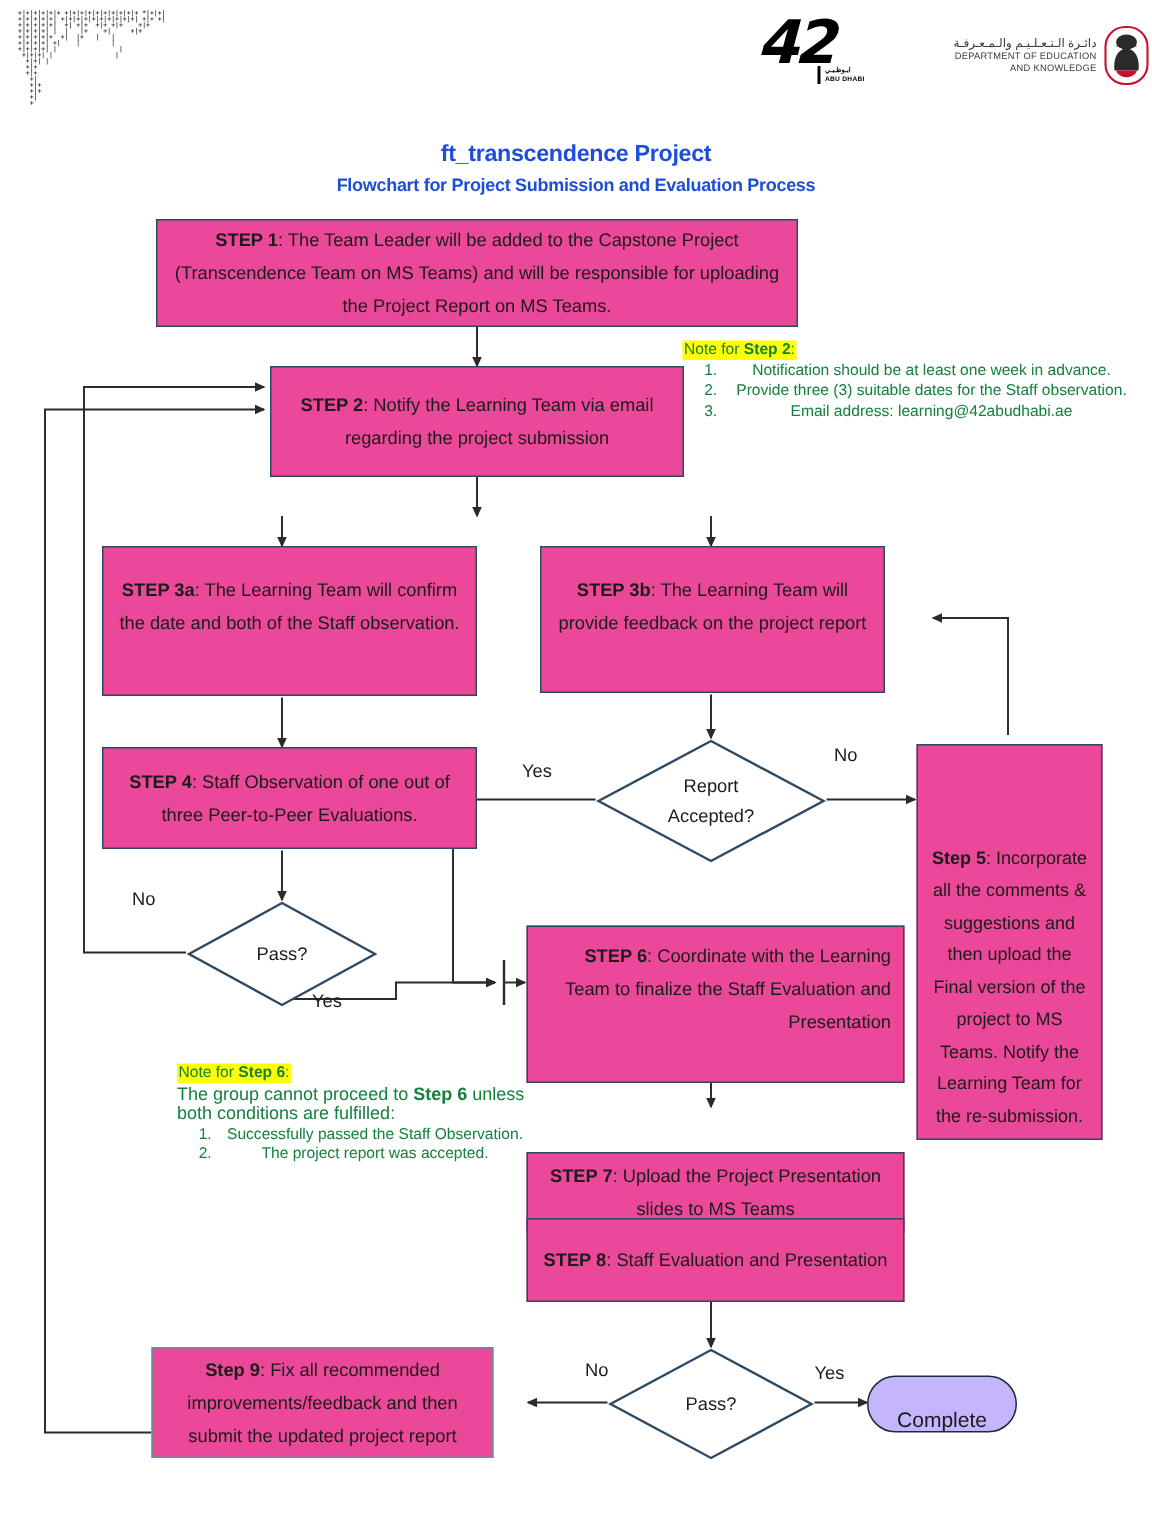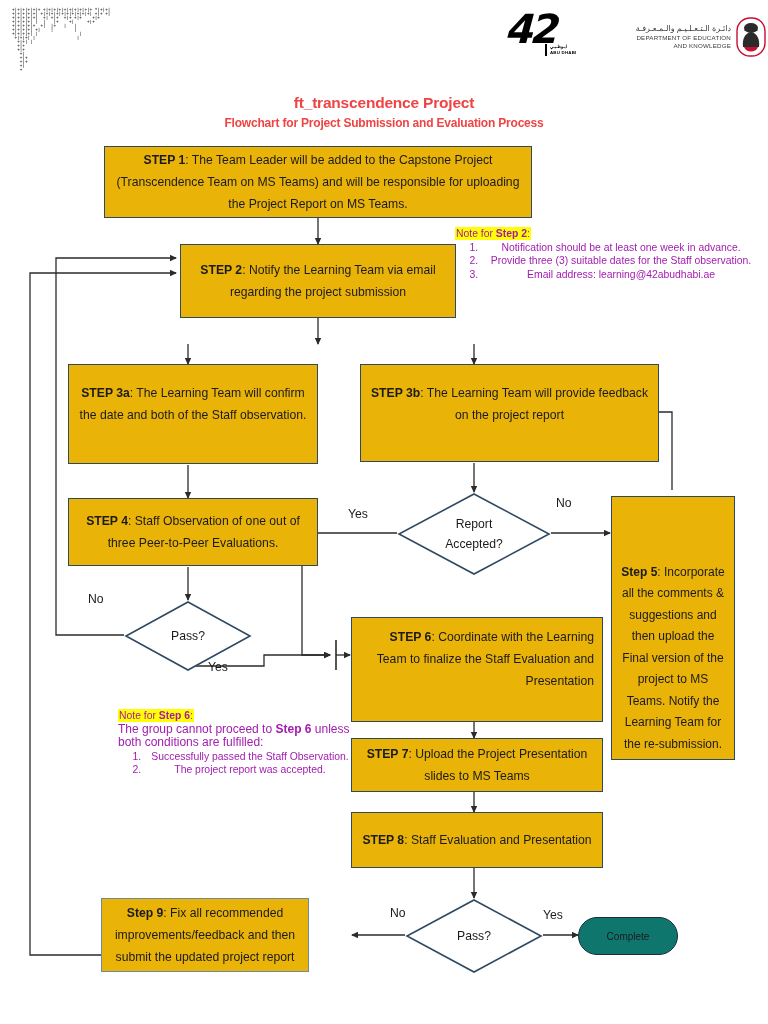--- a/index.html
+++ b/index.html
@@ -68,53 +68,53 @@
   }
   .doek .ar { font-size: 8px; line-height: 10px; letter-spacing: .3px; }
   .doek .en { font-size: 6.2px; line-height: 8.2px; letter-spacing: .2px; }
   .doek .crest { width: 30px; height: 40px; flex: 0 0 30px; }
 
   
   .title {
     position: absolute;
     left: 0; width: 768px;
     text-align: center;
-    color: #ef4444;
+    color: #1d4ed8;
     font-weight: bold;
     font-size: 15.5px;
     letter-spacing: -0.2px;
   }
   #title1 { top: 94px; }
   #title2 { top: 116px; font-size: 12px; }
 
   
   .box {
     position: absolute;
     border: 1.6px solid #2e4a63;
-    background: #eab308;
+    background: #ec4899;
     display: flex;
     align-items: center;
     justify-content: center;
     text-align: center;
     font-size: 12.2px;
     line-height: 22px;
     padding: 4px 8px;
     color: #1b1b1b;
   }
   .box.thin { border-color: #6b8ba3; }
   .box b { font-weight: bold; }
   .box .inner { width: 100%; }
 
   .terminator {
     position: absolute;
     border: 1.8px solid #1b2b38;
     border-radius: 22px;
-    background: #0f766e;
-    display: flex; align-items: center; justify-content: center;
-    font-size: 10px;
+    background: #c4b5fd;
+    display: flex; align-items: flex-end; justify-content: center;
+    font-size: 14px;
     color: #1b1b1b;
   }
 
   .diamond {
     position: absolute;
   }
   .diamond svg { position: absolute; inset: 0; }
   .diamond .dlabel {
     position: absolute; inset: 0;
     display: flex; align-items: center; justify-content: center;
@@ -124,21 +124,21 @@
     color: #1b1b1b;
   }
 
   .edge-label {
     position: absolute;
     font-size: 12.2px;
     color: #1b1b1b;
   }
 
   
-  .note { position: absolute; color: #a21caf; }
+  .note { position: absolute; color: #15803d; }
   .note .hl {
     background: #ffff00;
     font-size: 10.4px;
     line-height: 13px;
     display: inline-block;
     padding: 0 1px;
     font-weight: normal;
   }
   .note .hl b { font-weight: bold; }
   .note ol {
@@ -257,45 +257,45 @@
   </div>
 
   <div class="box" style="left:180px; top:244px; width:276px; height:74px;">
     <div class="inner"><b>STEP 2</b><span>: Notify the Learning Team via email regarding the project submission</span></div>
   </div>
 
   <div class="box" style="left:68px; top:364px; width:250px; height:100px;">
     <div class="inner" style="transform:translateY(-10px);"><b>STEP 3a</b><span>: The Learning Team will confirm the date and both of the Staff observation.</span></div>
   </div>
 
-  <div class="box" style="left:360px; top:364px; width:299px; height:98px;">
+  <div class="box" style="left:360px; top:364px; width:230px; height:98px;">
     <div class="inner" style="transform:translateY(-9px);"><b>STEP 3b</b><span>: The Learning Team will provide feedback on the project report</span></div>
   </div>
 
   <div class="box" style="left:68px; top:498px; width:250px; height:68px;">
     <div class="inner"><b>STEP 4</b><span>: Staff Observation of one out of three Peer-to-Peer Evaluations.</span></div>
   </div>
 
   <div class="box" style="left:611px; top:496px; width:124px; height:264px; font-size:12px; line-height:21.5px; align-items:flex-end; padding-top:8px;">
     <div class="inner"><b>Step 5</b><span>: Incorporate all the comments &amp; suggestions and then upload the Final version of the project to MS Teams.  Notify the Learning Team for the re-submission.</span></div>
   </div>
 
   <div class="box" style="left:351px; top:617px; width:252px; height:105px;">
     <div class="inner" style="transform:translateY(-11px);text-align:right;"><b>STEP 6</b><span>: Coordinate with the Learning Team to finalize the Staff Evaluation and Presentation</span></div>
   </div>
 
-  <div class="box" style="left:351px; top:738px; width:252px; height:54px;">
+  <div class="box" style="left:351px; top:768px; width:252px; height:54px;">
     <div class="inner"><b>STEP 7</b><span>: Upload the Project Presentation slides to MS Teams</span></div>
   </div>
 
   <div class="box" style="left:351px; top:812px; width:252px; height:56px;justify-content:flex-end;">
     <div class="inner"><b>STEP 8</b><span>: Staff Evaluation and Presentation</span></div>
   </div>
 
-  <div class="box thin" style="left:101px; top:898px; width:208px; height:74px;">
+  <div class="box thin" style="left:101px; top:898px; width:228px; height:74px;">
     <div class="inner"><b>Step 9</b><span>: Fix all recommended improvements/feedback and then submit the updated project report</span></div>
   </div>
 
   <div class="diamond" style="left:397px; top:492px; width:154px; height:84px;">
     <svg viewBox="0 0 154 84" width="154" height="84">
       <polygon points="77,2 152,42 77,82 2,42" fill="#fff" stroke="#2e4a63" stroke-width="1.6"></polygon>
     </svg>
     <div class="dlabel">
       <div>
         <div>Report</div>

